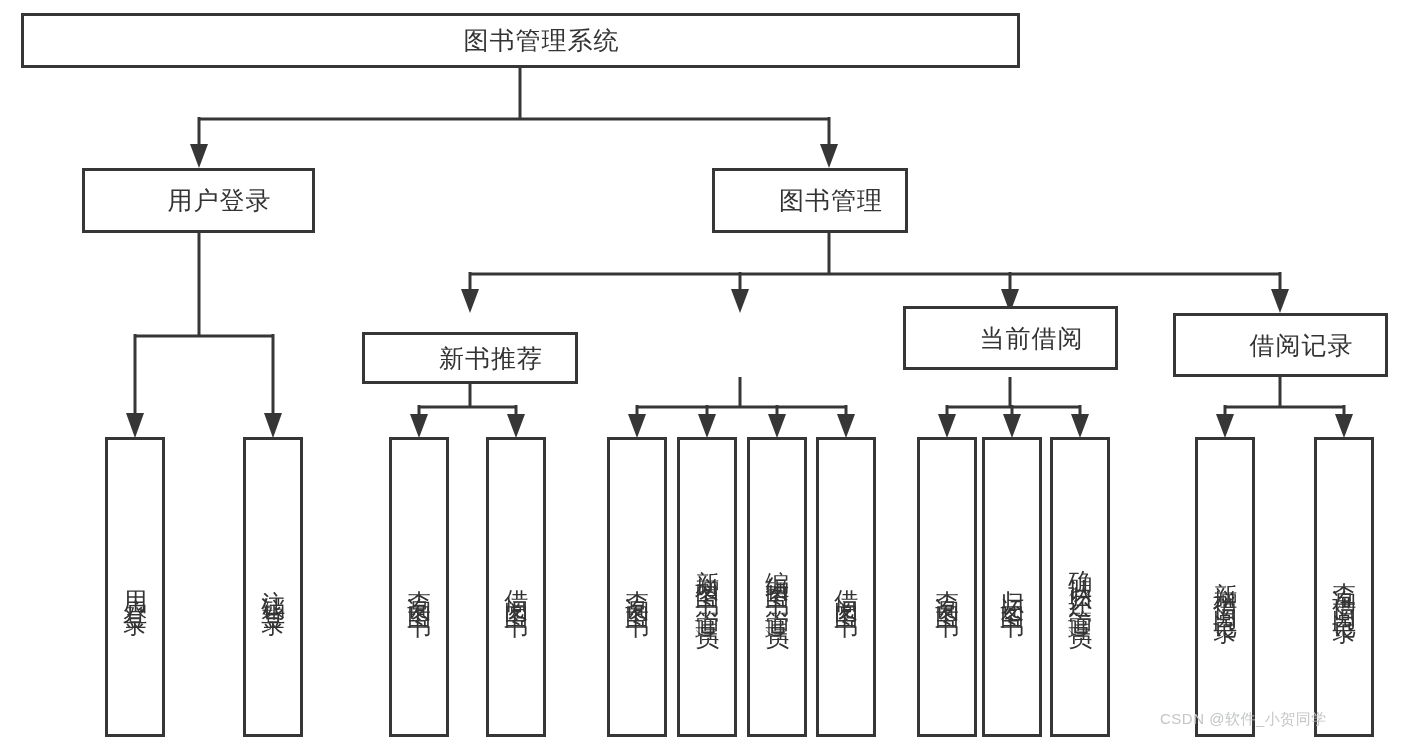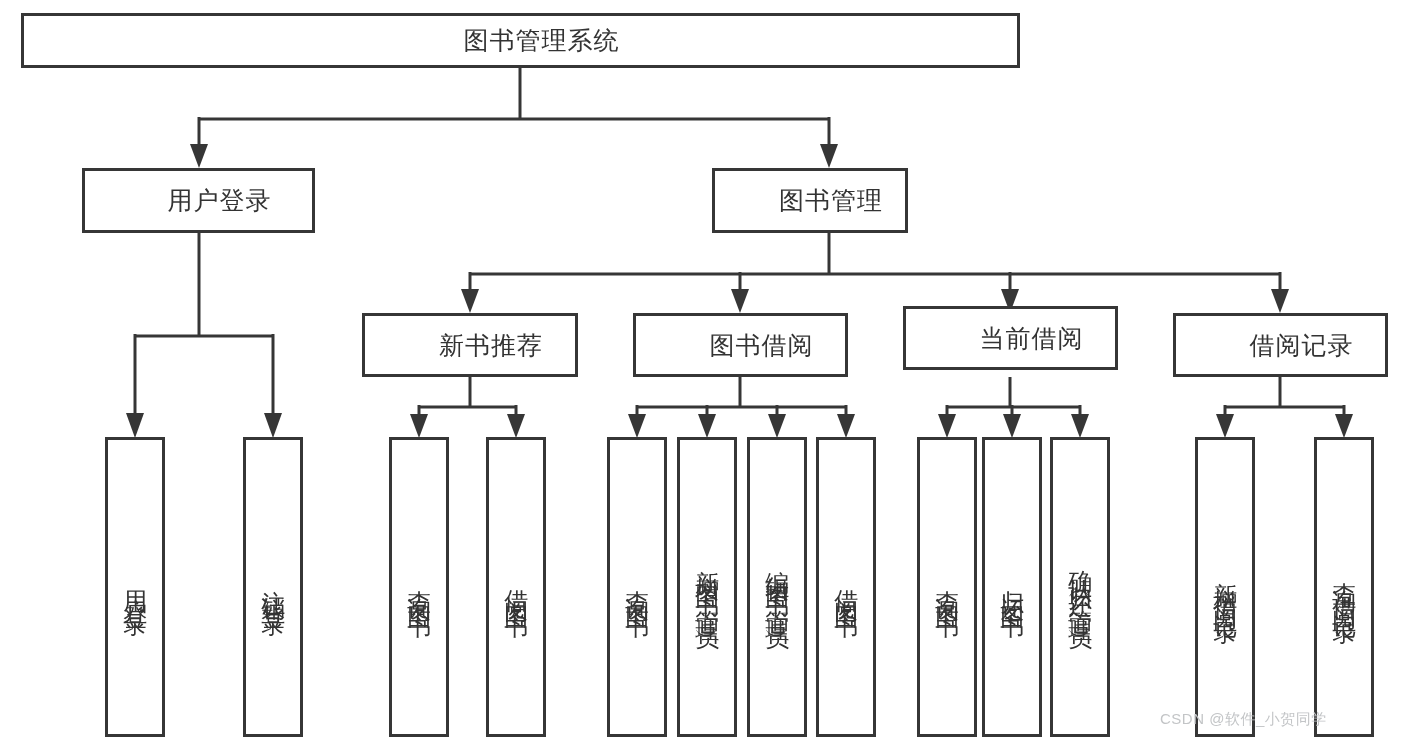--- a/index.html
+++ b/index.html
@@ -48,21 +48,21 @@
     font-size: 15px;
     color: #c3c5c7;
     z-index: 3;
     white-space: nowrap;
     letter-spacing: 0.5px;
   }
   
   #n-root        { left:21px;   top:13px;  width:999px; height:55px; }
   #n-user-login  { left:82px;   top:168px; width:233px; height:65px; }
   #n-book-mgmt   { left:712px;  top:168px; width:196px; height:65px; }
-  #n-new-books   { left:362px;  top:313px; width:216px; height:64px; }
+  #n-new-books   { left:362px;  top:332px; width:216px; height:52px; }
   #n-borrowing   { left:633px;  top:313px; width:215px; height:64px; }
   #n-current     { left:903px;  top:306px; width:215px; height:64px; }
   #n-records     { left:1173px; top:313px; width:215px; height:64px; }
   .leaf          { top:437px; width:60px; height:300px; }
   #l-login       { left:105px; }
   #l-logout      { left:243px; }
   #l-nb-query    { left:389px; }
   #l-nb-borrow   { left:486px; }
   #l-bw-query    { left:607px; }
   #l-bw-add      { left:677px; }
@@ -144,21 +144,20 @@
       <polygon points="1335,414 1353,414 1344,438"></polygon>
     </g>
   </svg>
 
   <div id="n-root" class="node hnode">图书管理系统</div>
 
   <div id="n-user-login" class="node hnode">用户登录</div>
   <div id="n-book-mgmt" class="node hnode">图书管理</div>
 
   <div id="n-new-books" class="node hnode">新书推荐</div>
-  <div id="n-borrowing" class="node hnode">图书借阅</div>
   <div id="n-current" class="node hnode">当前借阅</div>
   <div id="n-records" class="node hnode">借阅记录</div>
 
   <div id="l-login" class="node vnode leaf">
     <span>用户登录</span>
   </div>
   <div id="l-logout" class="node vnode leaf">
     <span>注销登录</span>
   </div>
 

